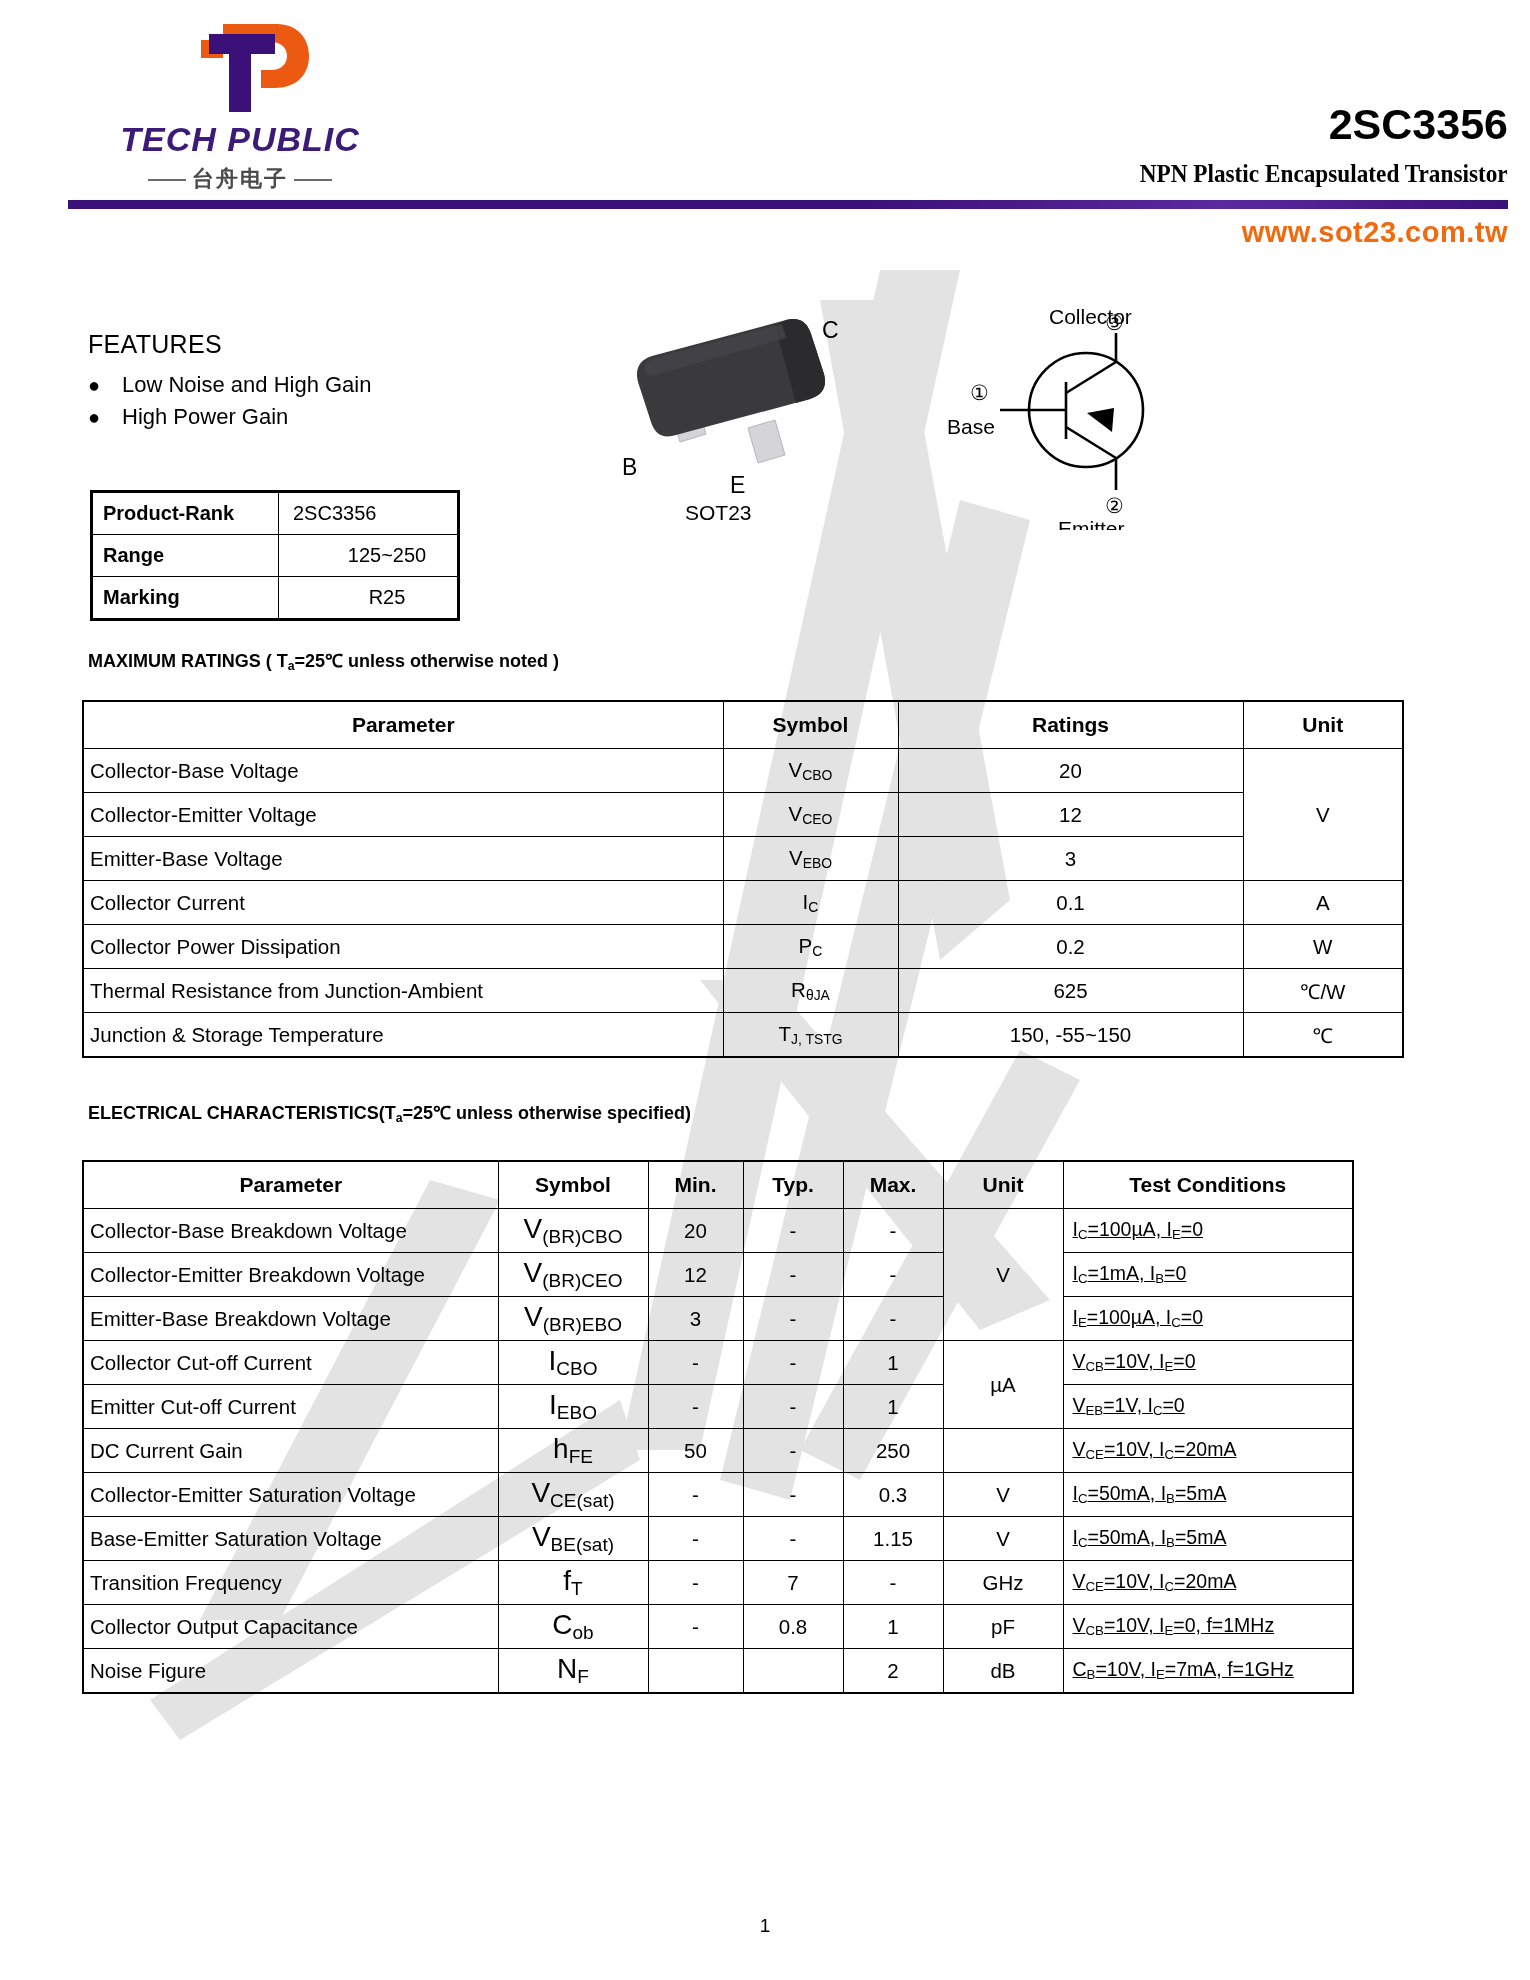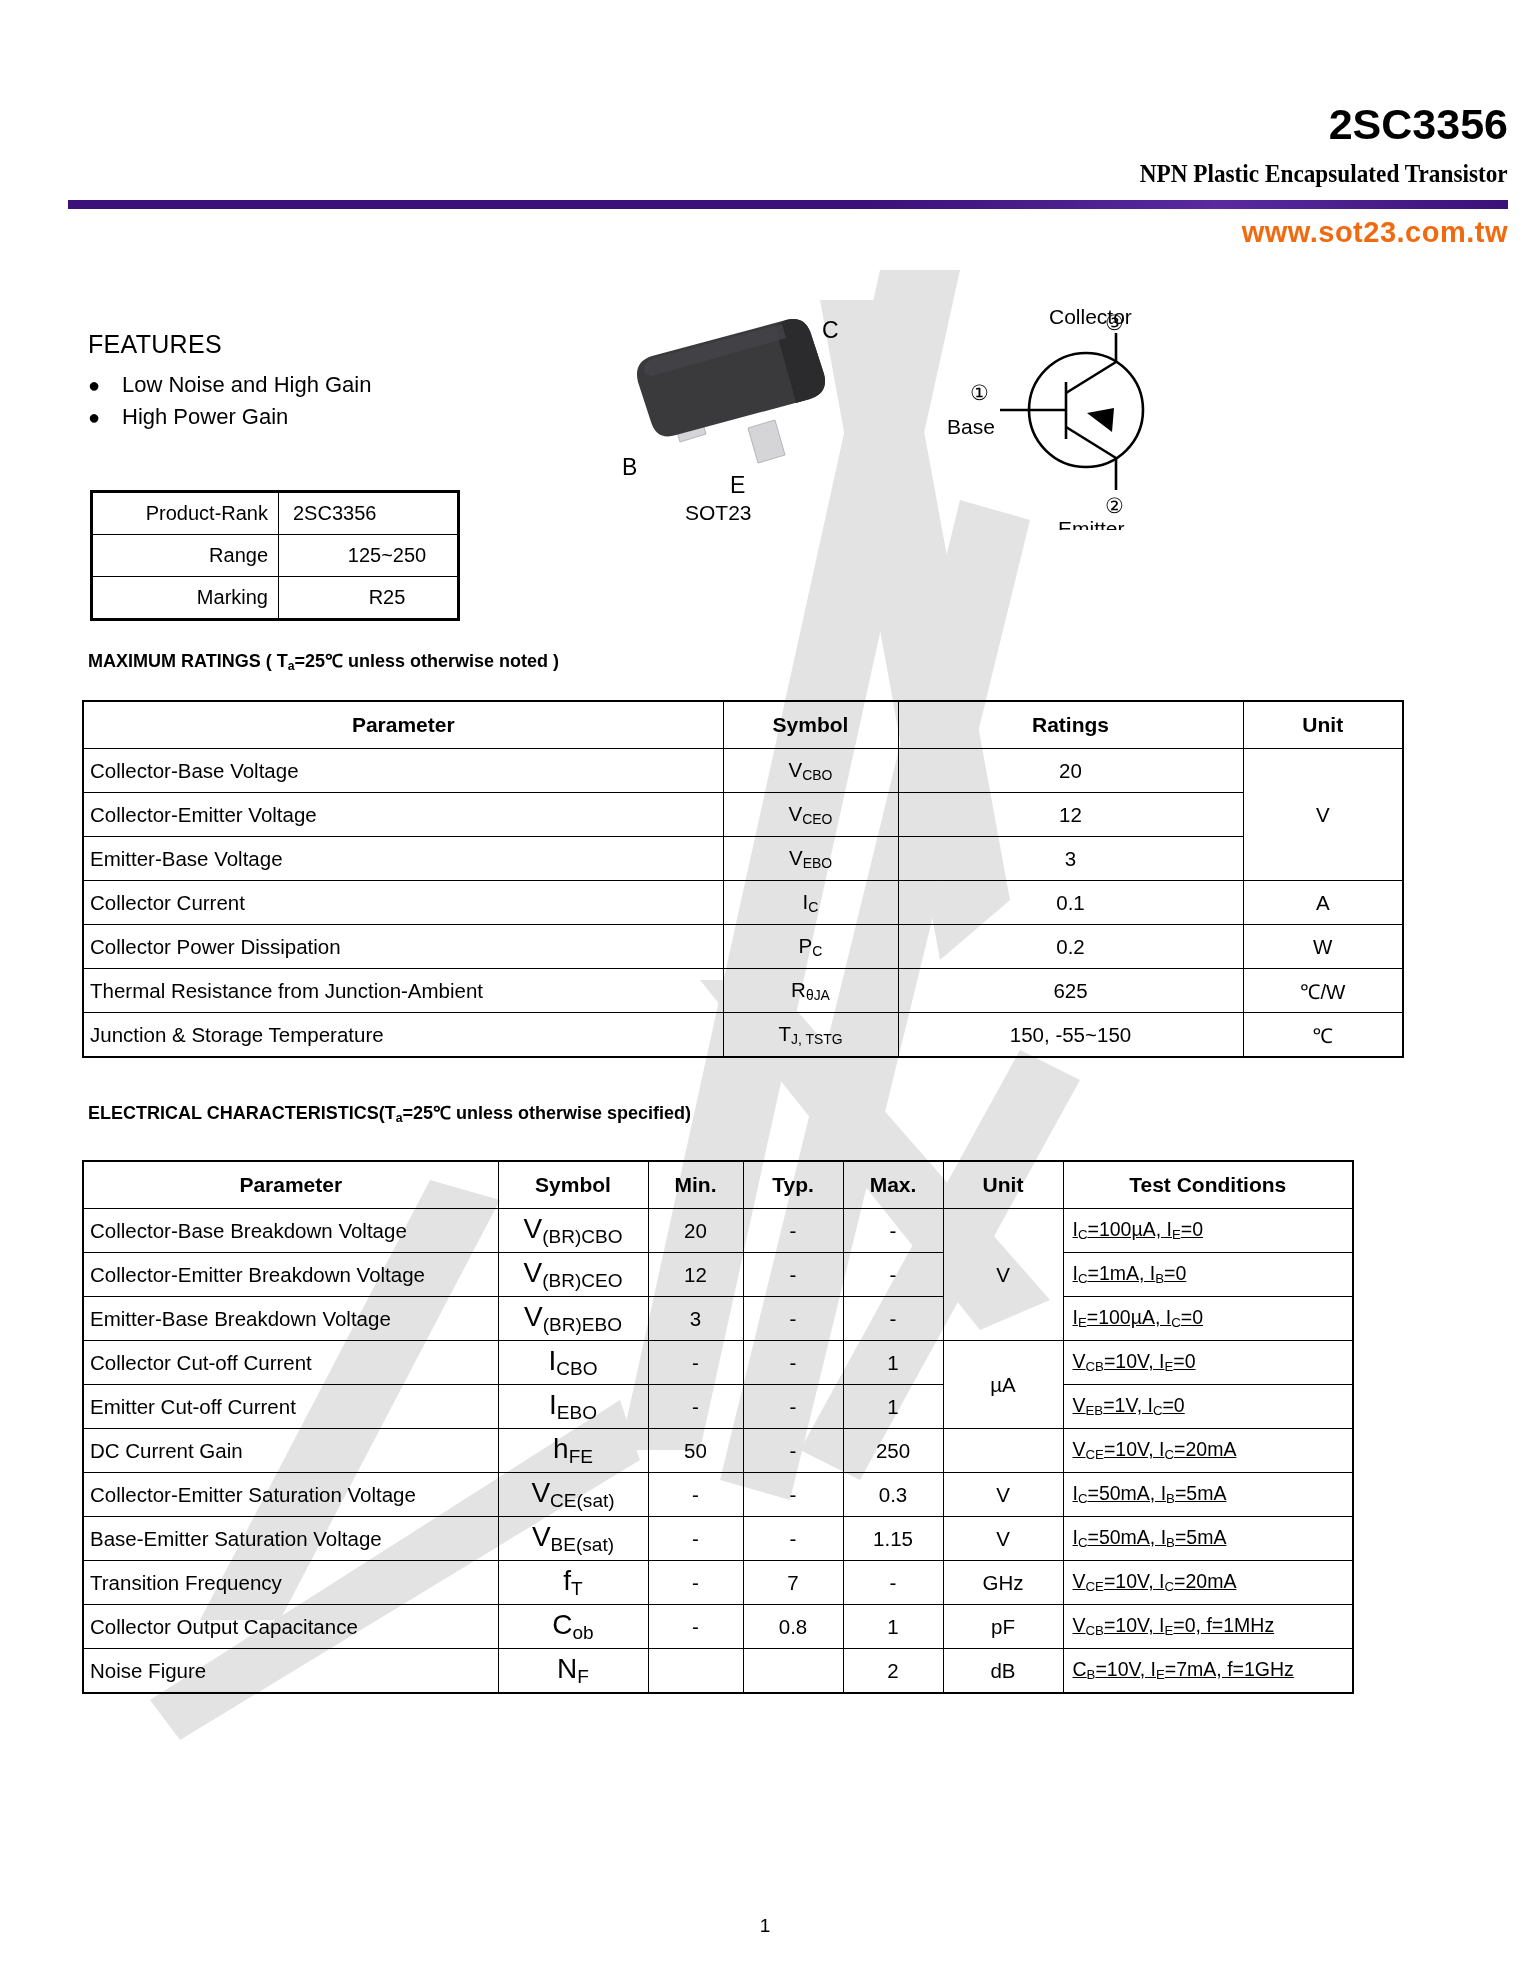--- a/index.html
+++ b/index.html
@@ -94,21 +94,21 @@
     border-collapse:collapse;
     z-index:2;
     background:#fff;
   }
   .rank-table td {
     border:1.5px solid #000;
     height:41px;
     font-size:20px;
     padding:0 10px;
   }
-  .rank-table .rk-label { font-weight:normal; text-align:right; width:165px; }
+  .rank-table .rk-label { font-weight:bold; text-align:left; width:165px; }
   .rank-table .rk-value { text-align:center; width:120px;padding-left:48px; }
   .rank-table tr:first-child .rk-value { text-align:left; padding-left:14px; }
   .rank-table { border:3px solid #000; }
 
   
   .pkg-area { position:absolute; left:600px; top:300px; width:900px; height:230px; z-index:2; }
 
   
   .sec-title {
     position:absolute; left:88px;
@@ -182,20 +182,33 @@
       <path d="M960 500 L1030 520 L790 1500 L720 1480 Z"></path>
       <path d="M200 1620 L280 1620 L500 1200 L430 1180 Z"></path>
       <path d="M150 1700 L620 1400 L640 1460 L180 1740 Z"></path>
       <path d="M700 980 L770 980 L1050 1300 L980 1330 Z"></path>
       <path d="M1020 1050 L1080 1080 L860 1480 L800 1450 Z"></path>
     </g>
   </svg>
 
   <div class="header">
 
+    <div class="logo-block">
+      <div class="logo-mark">
+        <svg width="150" height="100" viewBox="0 0 150 100">
+          <path d="M58 6 L112 6 C132 6 144 20 144 38 C144 58 130 70 110 70 L96 70 L96 52 L106 52 C116 52 122 46 122 38 C122 30 116 24 106 24 L58 24 Z" fill="#ec5a12"></path>
+          <path d="M36 40 L36 22 L58 22 L58 40 Z" fill="#ec5a12"></path>
+          <path d="M44 16 L110 16 L110 36 L86 36 L86 94 L64 94 L64 36 L44 36 Z" fill="#3b1078"></path>
+        </svg>
+      </div>
+      <div class="logo-name">TECH PUBLIC</div>
+      <div class="logo-cn">
+        <span style="display:inline-block;vertical-align:middle;width:38px;height:2px;background:#6a6a6a;margin-right:6px;"></span><span>台舟电子</span><span style="display:inline-block;vertical-align:middle;width:38px;height:2px;background:#6a6a6a;margin-left:6px;"></span>
+      </div>
+    </div>
 
     <div class="part-number">2SC3356</div>
     <div class="part-subtitle">NPN Plastic Encapsulated Transistor</div>
     <div class="hbar"></div>
     <div class="website">www.sot23.com.tw</div>
   </div>
 
   <div class="features-title">FEATURES</div>
   <div class="features-list">
     <div class="feature-item">

